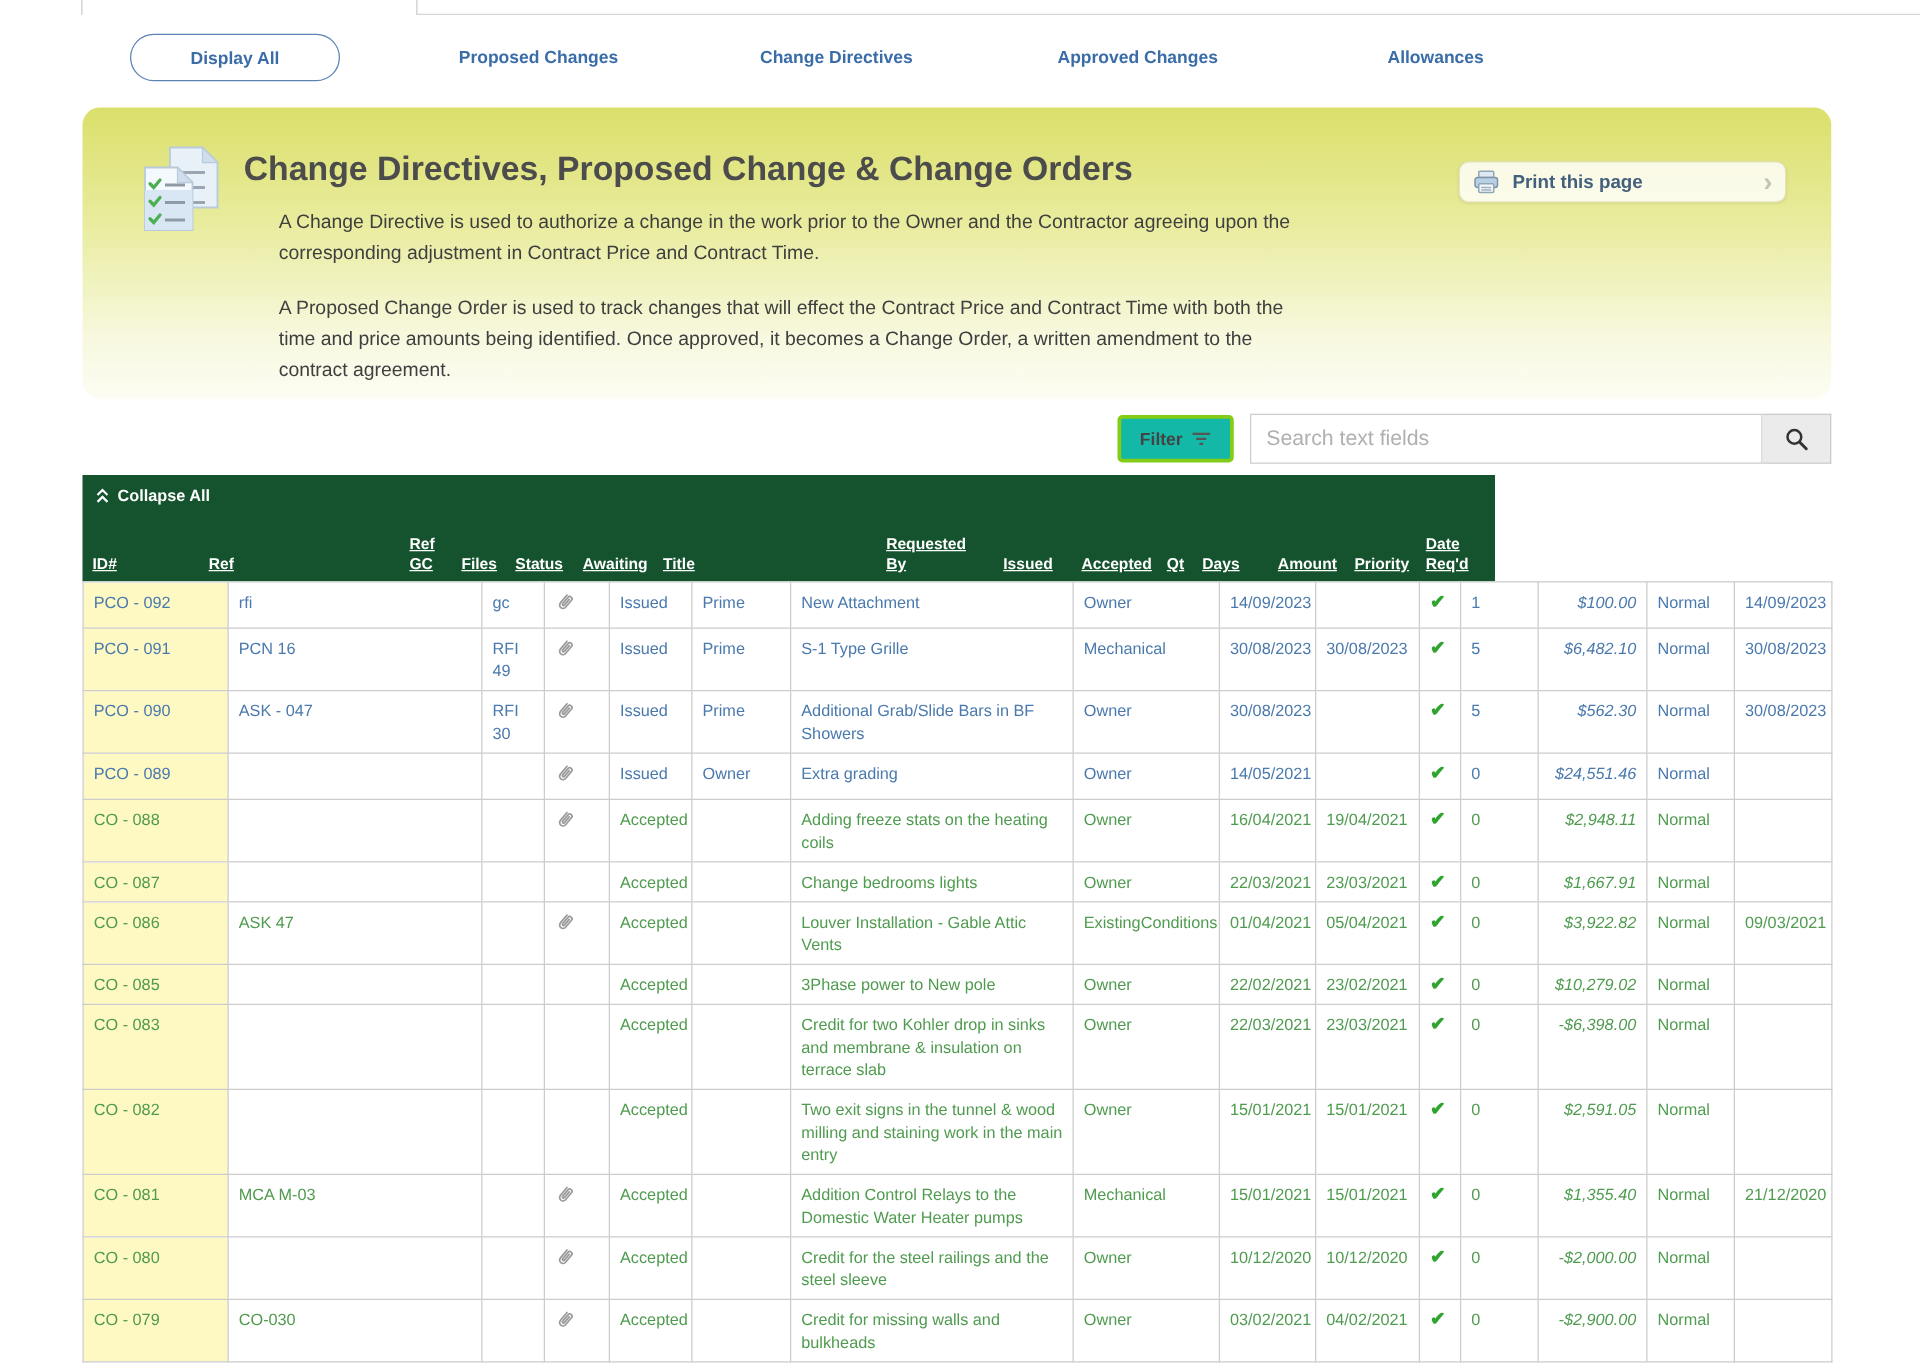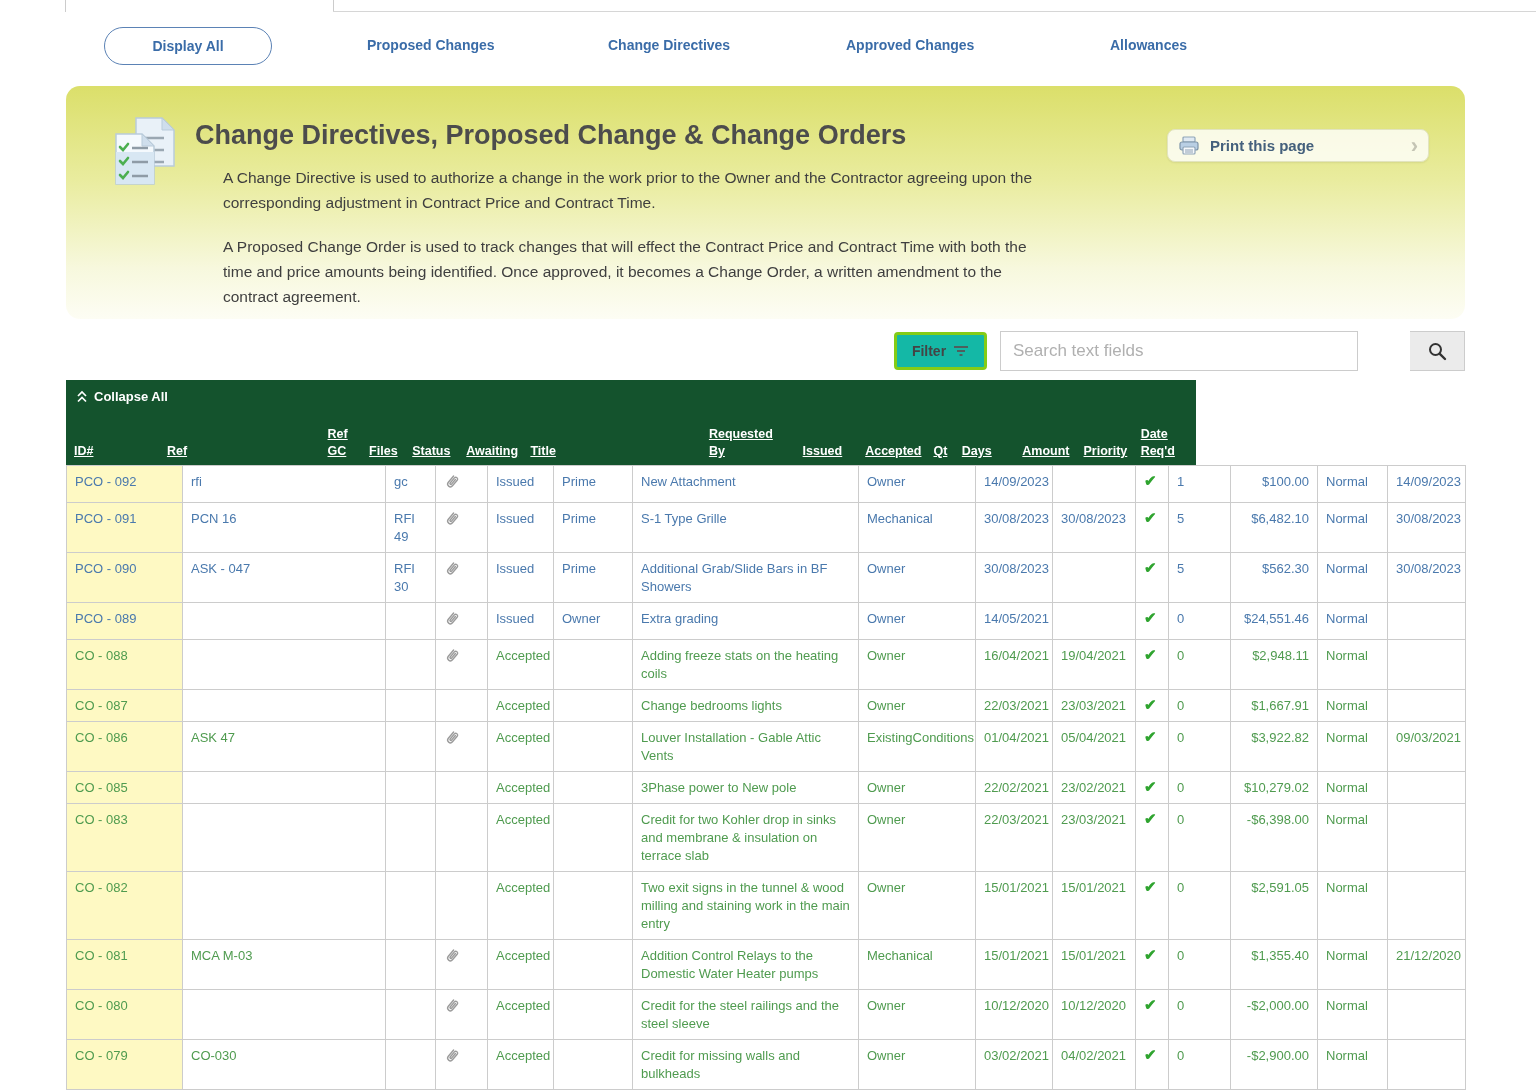--- a/index.html
+++ b/index.html
@@ -31,21 +31,21 @@
     box-shadow:0 1px 2px rgba(0,0,0,0.08); cursor:pointer; display:flex; align-items:center; padding:0 10px;
     font-family:"Liberation Sans", sans-serif; }
   .print-label { flex:1; text-align:left; margin-left:10px; color:#44607c; font-weight:bold; font-size:15px; }
   .print-chevron { color:#c4c4b4; font-size:22px; font-weight:bold; line-height:1; }
 
   
   .filter-btn { position:absolute; left:894px; top:332px; width:93px; height:38px;
     background:#14b8a6; border:3px solid #84cc16; border-radius:4px; cursor:pointer;
     display:flex; align-items:center; justify-content:center; gap:7px;
     color:#444; font-weight:bold; font-size:14px; font-family:"Liberation Sans", sans-serif; }
-  .search-input { position:absolute; left:1000px; top:331px; width:358px; height:40px;
+  .search-input { position:absolute; left:1000px; top:331px; width:410px; height:40px;
     border:1px solid #cccccc; padding:16px 12px; font-size:17px; color:#333;
     font-family:"Liberation Sans", sans-serif; outline:none; }
   .search-input::placeholder { color:#b0b0b0; }
   .search-btn { position:absolute; left:1410px; top:331px; width:55px; height:40px;
     background:#ebebeb; border:1px solid #cccccc; border-left:none; cursor:pointer;
     display:flex; align-items:center; justify-content:center; }
 
   
   .grid-header { position:absolute; left:66px; top:380px; width:1130px; height:85px; background:#14532d; }
   .collapse-all { position:absolute; left:10px; top:9px; display:flex; align-items:center; gap:6px;
@@ -54,21 +54,21 @@
   .col-label { padding:0 4px 6px 8px; white-space:pre-line; line-height:15px;margin-top:30px; }
   .col-label.right { text-align:right; padding-right:6px; }
   .col-link { color:#fff; font-weight:bold; font-size:12.5px; text-decoration:underline; cursor:pointer; }
 
   
   .grid-body { position:absolute; left:66px; top:465px; width:1399px; }
   table.data { width:1399px; border-collapse:collapse; table-layout:fixed; }
   table.data td { border:1px solid #cccccc; vertical-align:top; padding:7px 8px 6px 8px;
     font-size:13px; line-height:18px; overflow:hidden; }
   td.idcell { background:#fef9c3; }
-  td.right { text-align:right; padding-right:6px; }
+  td.right { text-align:right; padding-right:6px;font-style:italic; }
   tr.pco td { color:#4a79ad; }
   tr.co td  { color:#4f9b4f; }
   .chk { color:#2fa42f; font-size:15px; font-weight:bold; line-height:16px; }
   .linklike { cursor:pointer; }
 </style>
 </head>
 <body>
 
 <div class="page">
 

